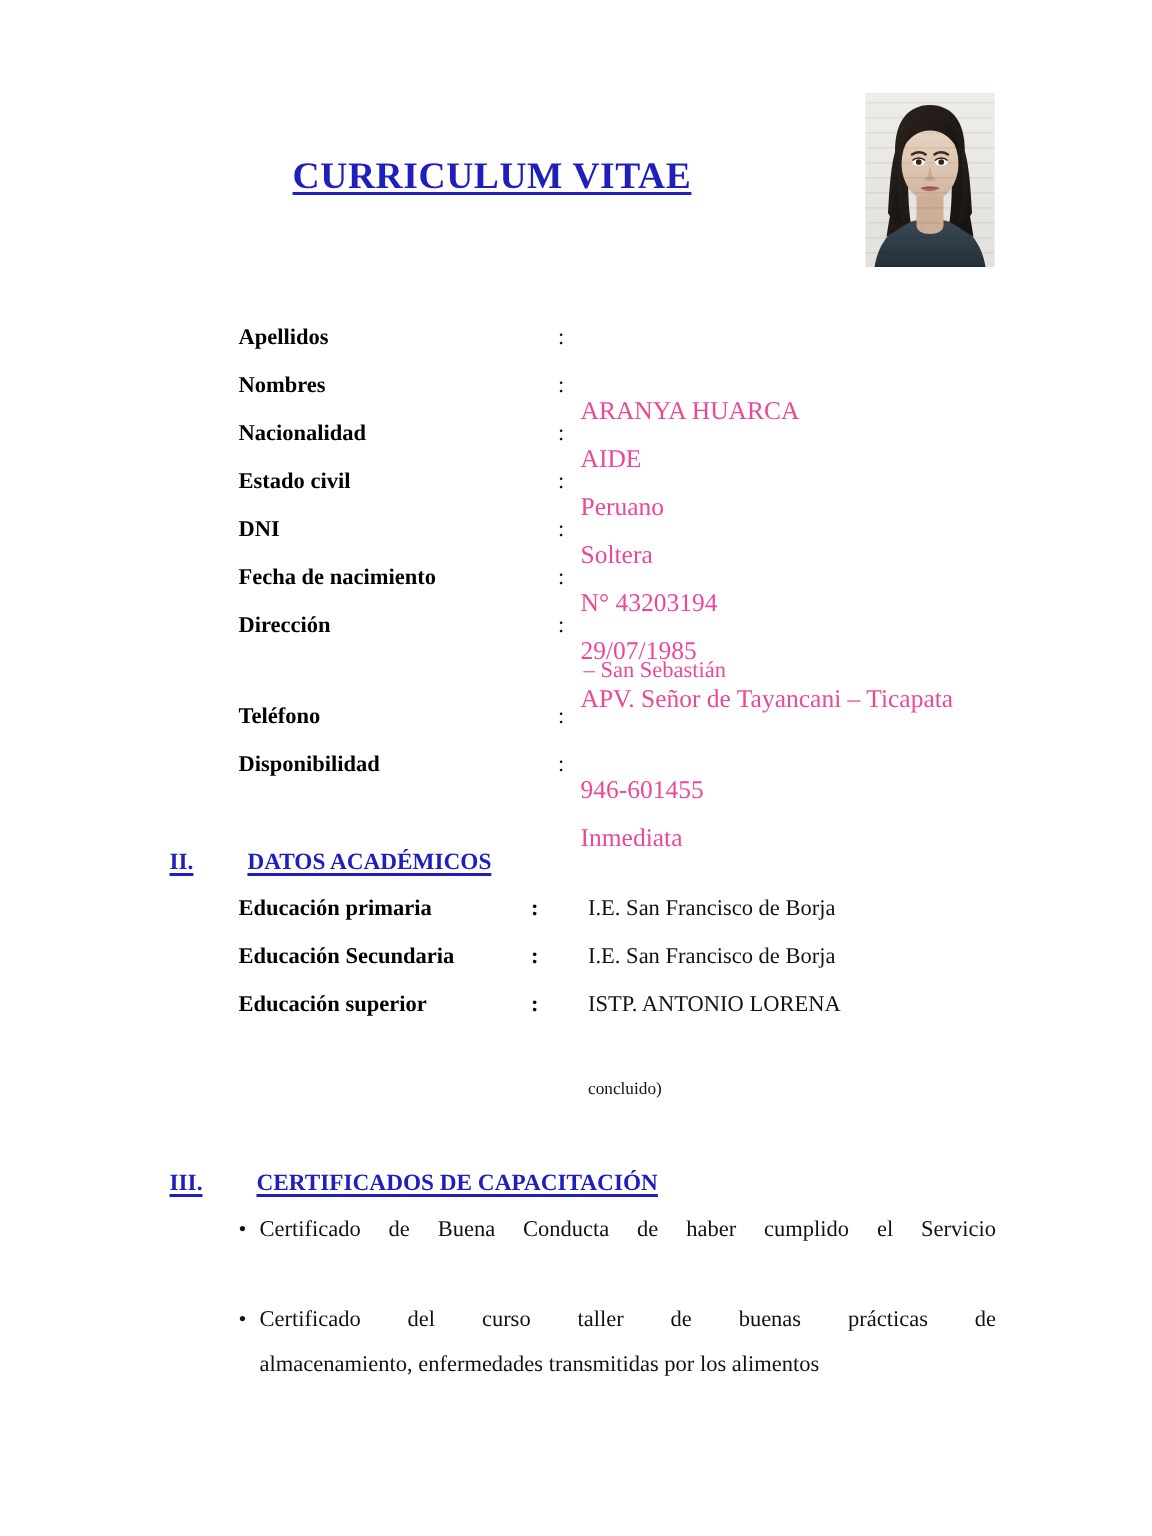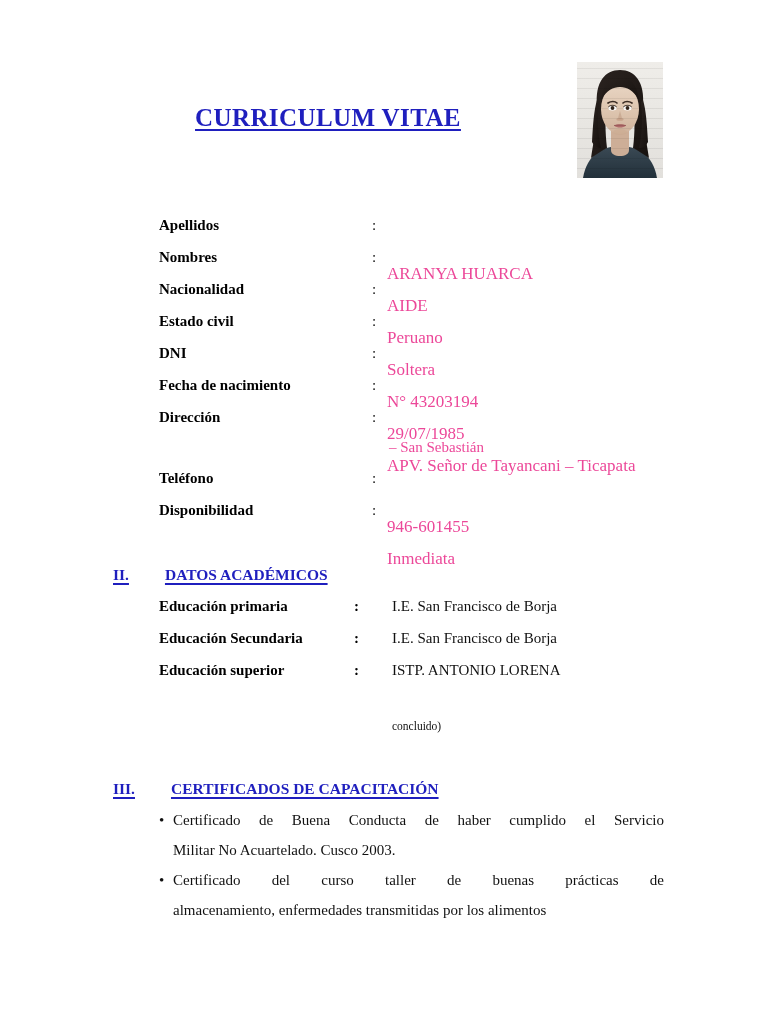--- a/index.html
+++ b/index.html
@@ -360,21 +360,20 @@
   </div>
 
   <div class="ac-justified-cont">concluido)</div>
 
   <div class="section-heading" style="top:780px"><span class="num">III.</span><span class="gap"></span><span>CERTIFICADOS DE CAPACITACIÓN</span></div>
 
   <div class="bullet-item" style="top:805px">
     <span class="bullet-mark">•</span>
     <div class="bullet-body">
       <span class="bullet-line full">Certificado de Buena Conducta de haber cumplido el Servicio</span>
-      <span class="bullet-line last">Militar No Acuartelado. Cusco 2003.</span>
     </div>
   </div>
 
   <div class="bullet-item" style="top:865px">
     <span class="bullet-mark">•</span>
     <div class="bullet-body">
       <span class="bullet-line full">Certificado del curso taller de buenas prácticas de</span>
       <span class="bullet-line last">almacenamiento, enfermedades transmitidas por los alimentos</span>
     </div>
   </div>

